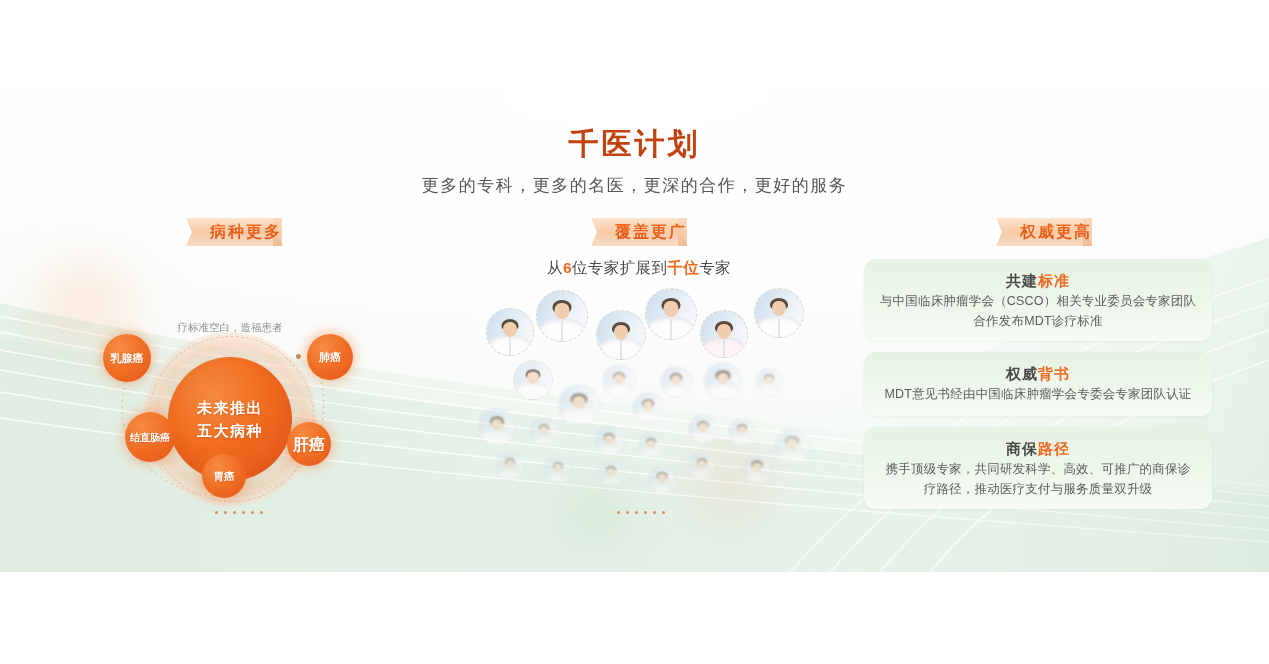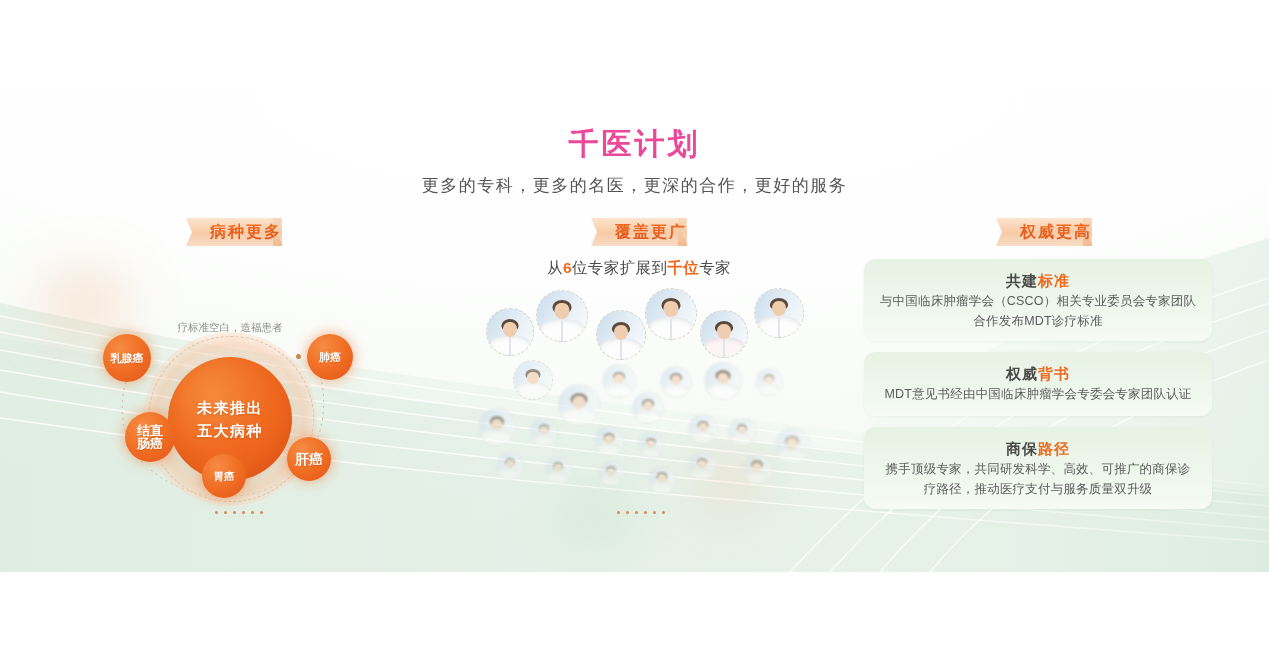--- a/index.html
+++ b/index.html
@@ -20,21 +20,21 @@
     overflow:hidden;
   }
   
   .ribbons{position:absolute;inset:0;width:100%;height:100%;}
 
   .glow{position:absolute;border-radius:50%;filter:blur(26px);pointer-events:none;}
 
   
   .title{
     position:absolute;left:0;top:124px;width:1269px;text-align:center;
-    font-size:30px;font-weight:bold;color:#ec4899;letter-spacing:3px;
+    font-size:30px;font-weight:bold;color:#c2410c;letter-spacing:3px;
   }
   .subtitle{
     position:absolute;left:0;top:174px;width:1269px;text-align:center;
     font-size:17px;color:#555;letter-spacing:1.5px;
   }
 
   
   .badge{
     position:absolute;height:28px;line-height:28px;text-align:right;
     background:linear-gradient(180deg,#fde4cf 0%,#f8cba6 52%,#f7dcc6 100%);
@@ -200,27 +200,27 @@
       <span>未来推出</span>
       <span>五大病种</span>
     </div>
 
     <div class="node" style="left:8px;top:4px;width:48px;height:48px;font-size:11px;">
       <span>乳腺癌</span>
     </div>
     <div class="node" style="left:212px;top:4px;width:46px;height:46px;font-size:11px;">
       <span>肺癌</span>
     </div>
-    <div class="node" style="left:192px;top:107px;width:44px;height:44px;font-size:14px;">
+    <div class="node" style="left:192px;top:92px;width:44px;height:44px;font-size:16px;">
       <span>肝癌</span>
     </div>
     <div class="node" style="left:107px;top:124px;width:44px;height:44px;font-size:10.5px;">
       <span>胃癌</span>
     </div>
-    <div class="node" style="left:30px;top:82px;width:50px;height:50px;font-size:13px;flex-direction:column;">
+    <div class="node" style="left:30px;top:82px;width:50px;height:50px;font-size:10px;flex-direction:row;">
       <span>结直</span>
       <span>肠癌</span>
     </div>
   </div>
 
   <div class="ellipsis" style="left:215px;top:511px;">
     <i></i>
       <i></i>
       <i></i>
       <i></i>

